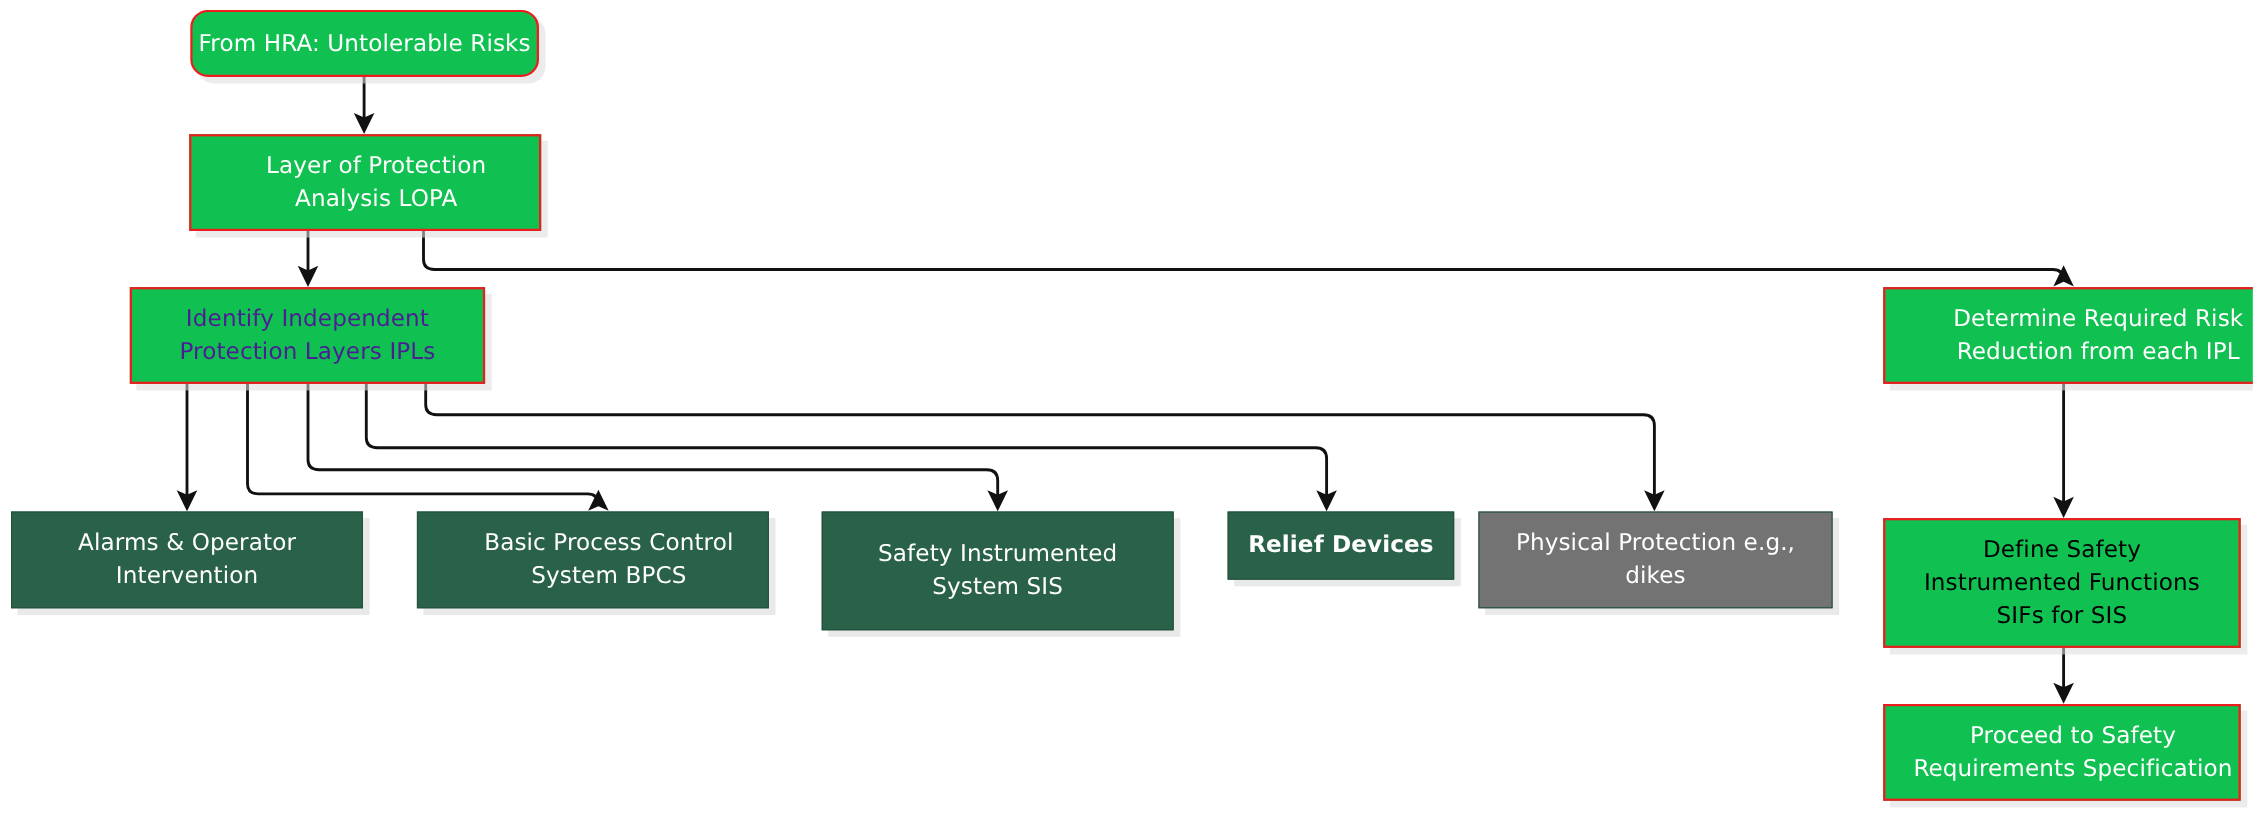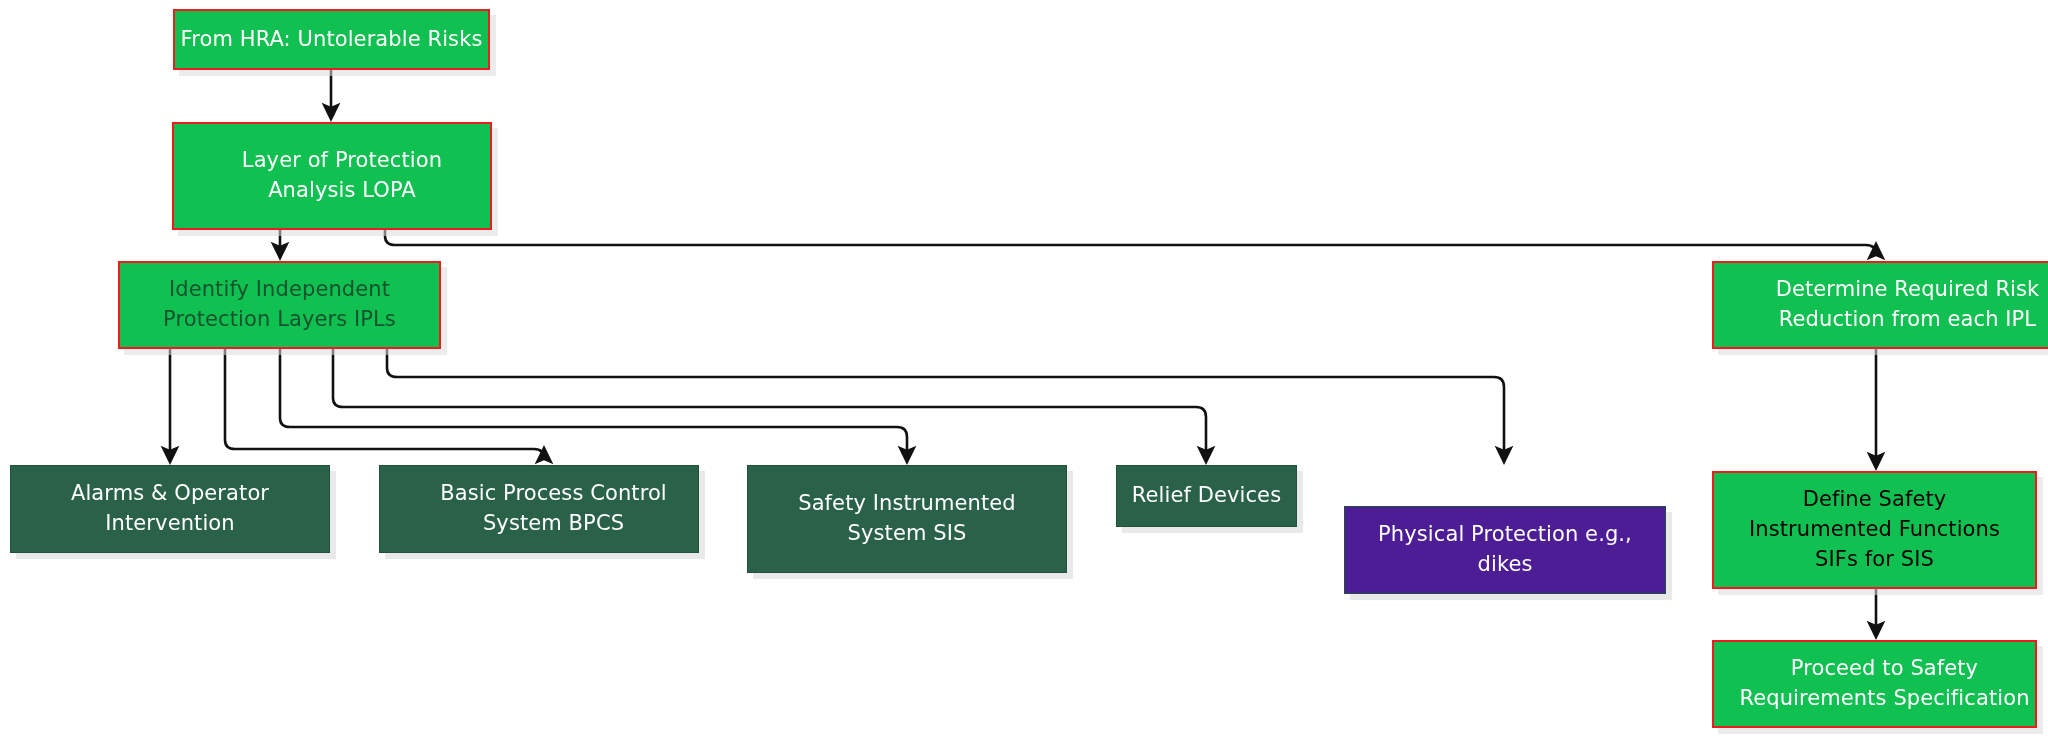--- a/index.html
+++ b/index.html
@@ -73,35 +73,35 @@
         <path d="M 225,349 L 225,440 Q 225,449 235,449 L 534,449 Q 544,449 544,459 L 544,455" stroke="#111111" marker-end="url(#arrowhead)"></path>
         <path d="M 280,349 L 280,418 Q 280,427 290,427 L 897,427 Q 907,427 907,437 L 907,455" stroke="#111111" marker-end="url(#arrowhead)"></path>
         <path d="M 333,349 L 333,398 Q 333,407 343,407 L 1196,407 Q 1206,407 1206,417 L 1206,455" stroke="#111111" marker-end="url(#arrowhead)"></path>
         <path d="M 387,349 L 387,368 Q 387,377 397,377 L 1494,377 Q 1504,377 1504,387 L 1504,455" stroke="#111111" marker-end="url(#arrowhead)"></path>
         <path d="M 1876,349 L 1876,461" stroke="#111111" marker-end="url(#arrowhead)"></path>
         <path d="M 1876,589 L 1876,630" stroke="#111111" marker-end="url(#arrowhead)"></path>
       </g>
   </svg>
 
   <div id="nodes-group">
-      <div class="node primary" style="left: 173px; top: 9px; width: 317px; height: 61px; background: rgb(16, 192, 80); border-color: rgb(238, 28, 28); color: rgb(255, 255, 255);">From HRA: Untolerable Risks</div>
-      <div class="node primary" style="left: 172px; top: 122px; width: 320px; height: 108px; background: rgb(16, 192, 80); border-color: rgb(238, 28, 28); color: rgb(255, 255, 255); padding-left: 20px;">Layer of Protection
+      <div class="node primary" style="left: 173px; top: 9px; width: 317px; height: 61px; background: rgb(16, 192, 80); border-color: rgb(238, 28, 28); color: rgb(255, 255, 255); border-radius: 16px;">From HRA: Untolerable Risks</div>
+      <div class="node primary" style="left: 172px; top: 122px; width: 320px; height: 88px; background: rgb(16, 192, 80); border-color: rgb(238, 28, 28); color: rgb(255, 255, 255); padding-left: 20px;">Layer of Protection
 Analysis LOPA</div>
-      <div class="node primary" style="left: 118px; top: 261px; width: 323px; height: 88px; background: rgb(16, 192, 80); border-color: rgb(238, 28, 28); color: #14532d;">Identify Independent
+      <div class="node primary" style="left: 118px; top: 261px; width: 323px; height: 88px; background: rgb(16, 192, 80); border-color: rgb(238, 28, 28); color: #4c1d95;">Identify Independent
 Protection Layers IPLs</div>
       <div class="node primary" style="left: 1712px; top: 261px; width: 391px; height: 88px; background: rgb(16, 192, 80); border-color: rgb(238, 28, 28); color: rgb(255, 255, 255);">Determine Required Risk
 Reduction from each IPL</div>
       <div class="node secondary" style="left: 10px; top: 465px; width: 320px; height: 88px; background: rgb(42, 97, 73); border-color: rgb(34, 80, 60); color: rgb(255, 255, 255); text-align: center;">Alarms &amp; Operator
 Intervention</div>
       <div class="node secondary" style="left: 379px; top: 465px; width: 320px; height: 88px; background: rgb(42, 97, 73); border-color: rgb(34, 80, 60); color: rgb(255, 255, 255); padding-left: 29px;">Basic Process Control
 System BPCS</div>
       <div class="node secondary" style="left: 747px; top: 465px; width: 320px; height: 108px; background: rgb(42, 97, 73); border-color: rgb(34, 80, 60); color: rgb(255, 255, 255);">Safety Instrumented
 System SIS</div>
-      <div class="node secondary" style="left: 1116px; top: 465px; width: 181px; height: 62px; background: rgb(42, 97, 73); border-color: rgb(34, 80, 60); color: rgb(255, 255, 255);">Relief Devices</div>
-      <div class="node secondary" style="left: 1344px; top: 465px; width: 322px; height: 88px; background: #4c1d95; border-color: rgb(34, 80, 60); color: rgb(255, 255, 255); margin-top: 41px;">Physical Protection e.g.,
+      <div class="node secondary" style="left: 1116px; top: 465px; width: 206px; height: 62px; background: rgb(42, 97, 73); border-color: rgb(34, 80, 60); color: rgb(255, 255, 255); font-weight: bold;">Relief Devices</div>
+      <div class="node secondary" style="left: 1344px; top: 465px; width: 322px; height: 88px; background: #737373; border-color: rgb(34, 80, 60); color: rgb(255, 255, 255);">Physical Protection e.g.,
 dikes</div>
       <div class="node primary" style="left: 1712px; top: 471px; width: 325px; height: 118px; background: rgb(16, 192, 80); border-color: rgb(238, 28, 28); color: #000000;">Define Safety
 Instrumented Functions
 SIFs for SIS</div>
       <div class="node primary" style="left: 1712px; top: 640px; width: 325px; height: 88px; background: rgb(16, 192, 80); border-color: rgb(238, 28, 28); color: rgb(255, 255, 255); padding-left: 20px;">Proceed to Safety
 Requirements Specification</div>
     </div>
 
 </div>
 

